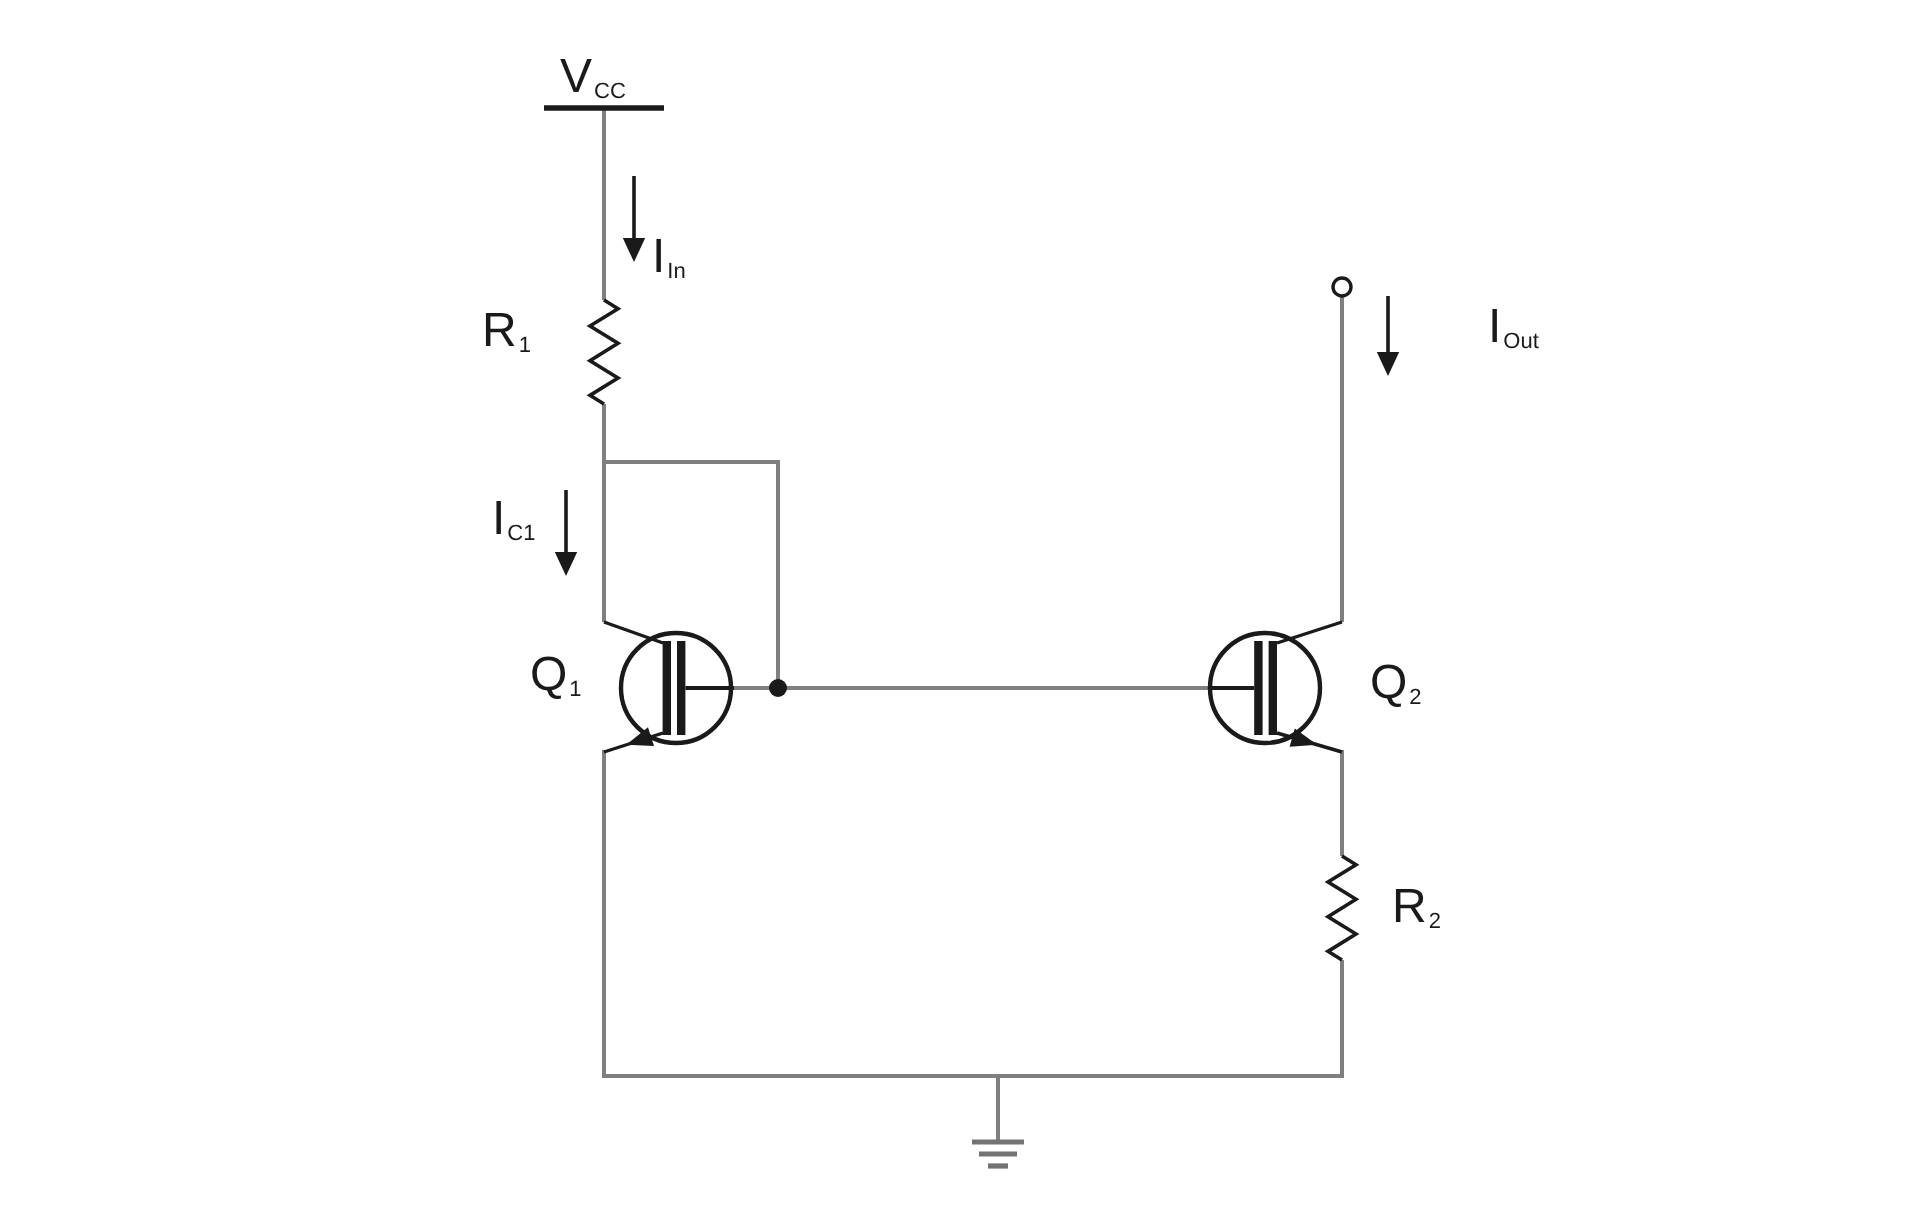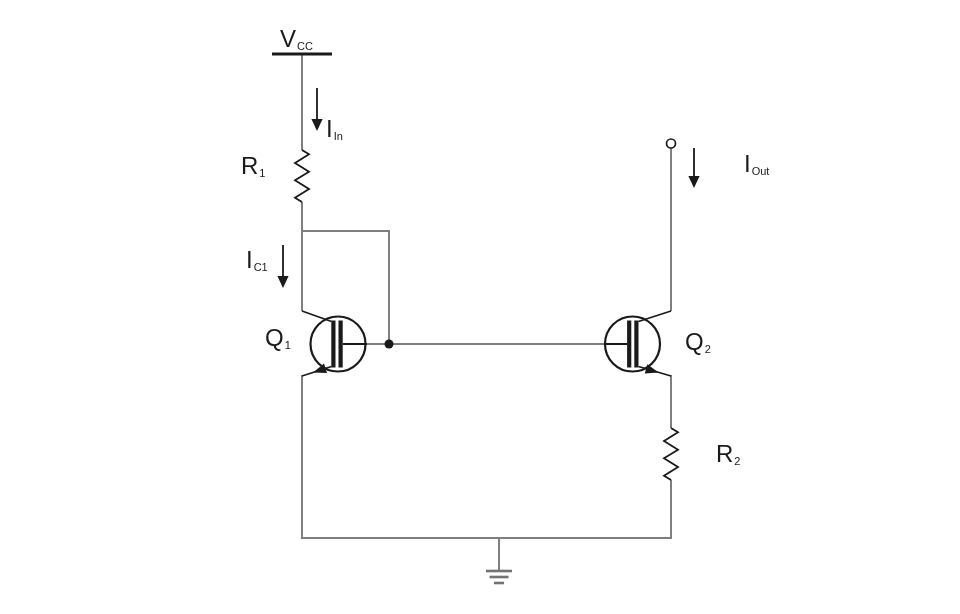--- a/index.html
+++ b/index.html
@@ -119,15 +119,15 @@
   <div class="lbl" style="left:241px;top:154px;"><span>R</span><span class="sub">1</span></div>
 
   <div class="lbl" style="left:246px;top:248px;text-align:center;"><span>I</span><span class="sub">C1</span></div>
 
   <div class="lbl" style="left:265px;top:326px;"><span>Q</span><span class="sub">1</span></div>
 
   <div class="lbl" style="left:685px;top:330px;text-align:right;"><span>Q</span><span class="sub">2</span></div>
 
   <div class="lbl" style="left:744px;top:152px;"><span>I</span><span class="sub">Out</span></div>
 
-  <div class="lbl" style="left:716px;top:442px;"><span>R</span><span class="sub">2</span></div>
+  <div class="lbl" style="left:696px;top:442px;"><span>R</span><span class="sub">2</span></div>
 
 </div>
 
 </body></html>

